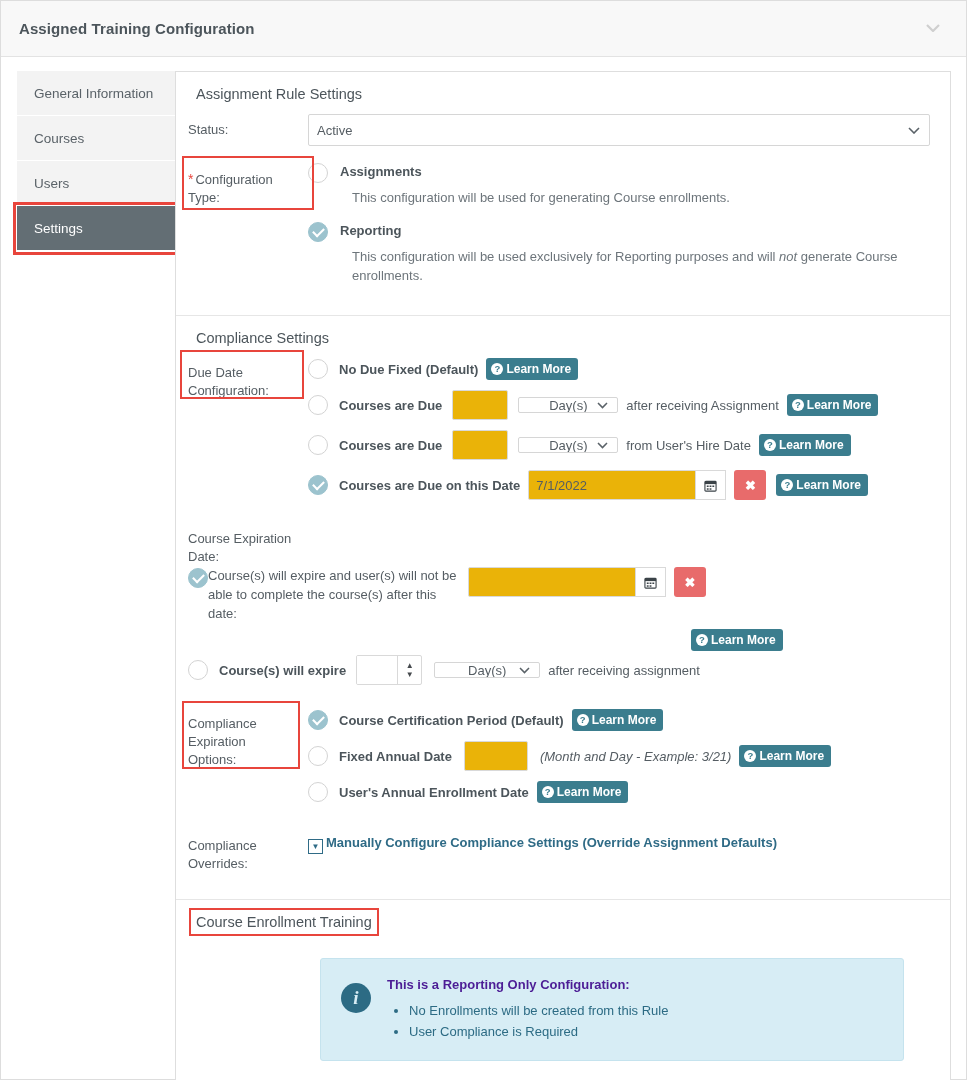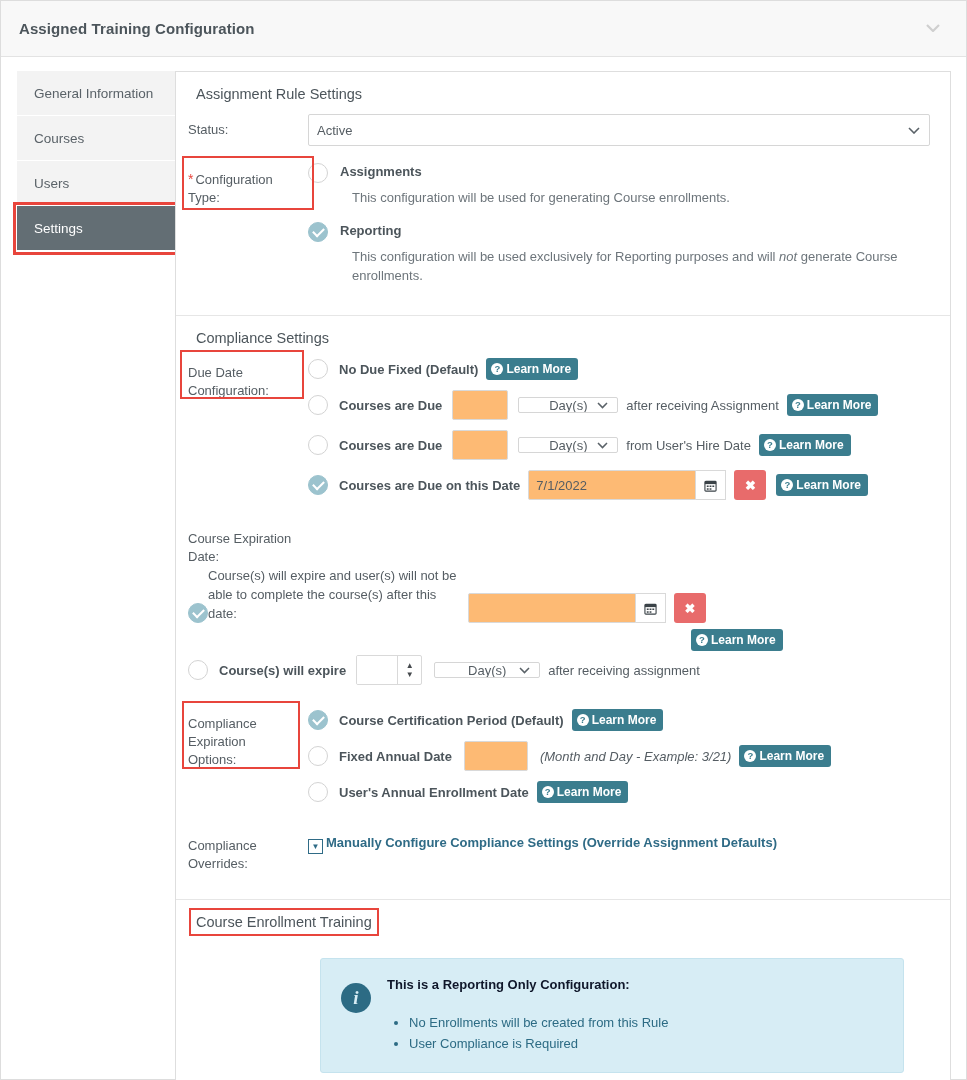--- a/index.html
+++ b/index.html
@@ -159,21 +159,21 @@
     top: 50%;
     transform: translateY(-50%);
     pointer-events: none;
     color: #5a6268;
     font-size: 11px;
   }
 
   
   .tinput {
     border: 1px solid #d9d9d9;
-    background: #fdba74;
+    background: #eab308;
     height: 30px;
     font-family: "Liberation Sans", sans-serif;
     font-size: 13px;
     color: #555d63;
     padding: 0 7px;
     border-radius: 2px;
   }
 
   
   .radio {
@@ -374,24 +374,24 @@
     display: flex;
     align-items: center;
     justify-content: center;
     font-style: italic;
     font-family: "Liberation Serif", serif;
     font-weight: bold;
     font-size: 19px;
     margin-top: 6px;
   }
   .alert-title {
-    color: #0f172a;
-    font-weight: bold;
-    font-size: 13px;
-    margin-bottom: 20px;
+    color: #4c1d95;
+    font-weight: bold;
+    font-size: 13px;
+    margin-bottom: 8px;
   }
   .alert ul { margin: 0; padding-left: 22px; }
   .alert li {
     color: #2c6b84;
     font-size: 13px;
     line-height: 21px;
   }
 
   .italic { font-style: italic; }
   .req-star { color: #e8453c; font-size: 14px; margin-right: 2px; }
@@ -559,21 +559,21 @@
                   <span>Learn More</span>
               </button>
             </div>
           </div>
         </div>
 
         
         <div class="frow" style="margin-top:14px;flex-direction:column;">
           <div class="flabel" style="padding-top:6px;">Course Expiration Date:</div>
           <div class="fctl">
-            <div style="display:flex; align-items:flex-end;">
+            <div style="display:flex; align-items:flex-start;">
               <span class="radio checked" style="margin-top:2px;"></span>
               <span class="lbl" style="white-space:normal; max-width:250px; line-height:19px; display:inline-block;">Course(s) will expire and user(s) will not be able to complete the course(s) after this date:</span>
               <span style="display:inline-flex; margin-left:10px; margin-top:1px;">
                 <input class="tinput" style="width: 168px; border-radius: 2px 0px 0px 2px;" value="">
                 <span class="calbtn">
                   <svg width="13" height="13" viewBox="0 0 14 14">
                       <rect x="1" y="2.5" width="12" height="10.5" rx="1" fill="none" stroke="#3b4348" stroke-width="1.2"></rect>
                       <rect x="1" y="2.5" width="12" height="3" fill="#3b4348"></rect>
                       <rect x="3" y="7" width="2" height="1.6" fill="#3b4348"></rect>
                       <rect x="6" y="7" width="2" height="1.6" fill="#3b4348"></rect>

